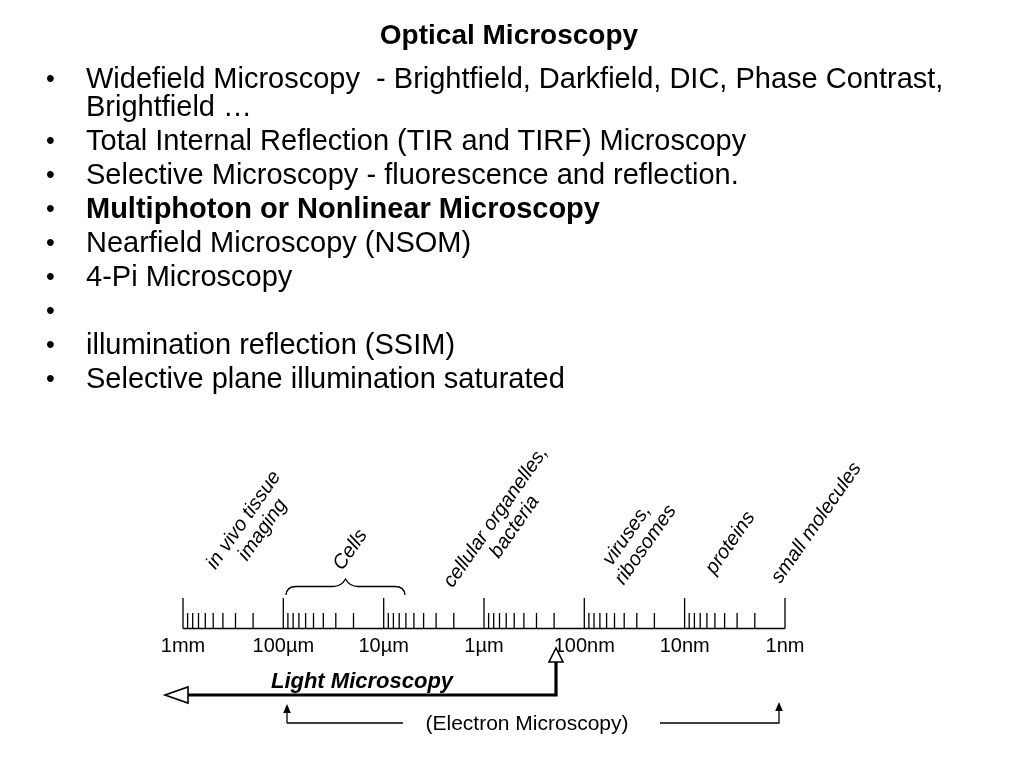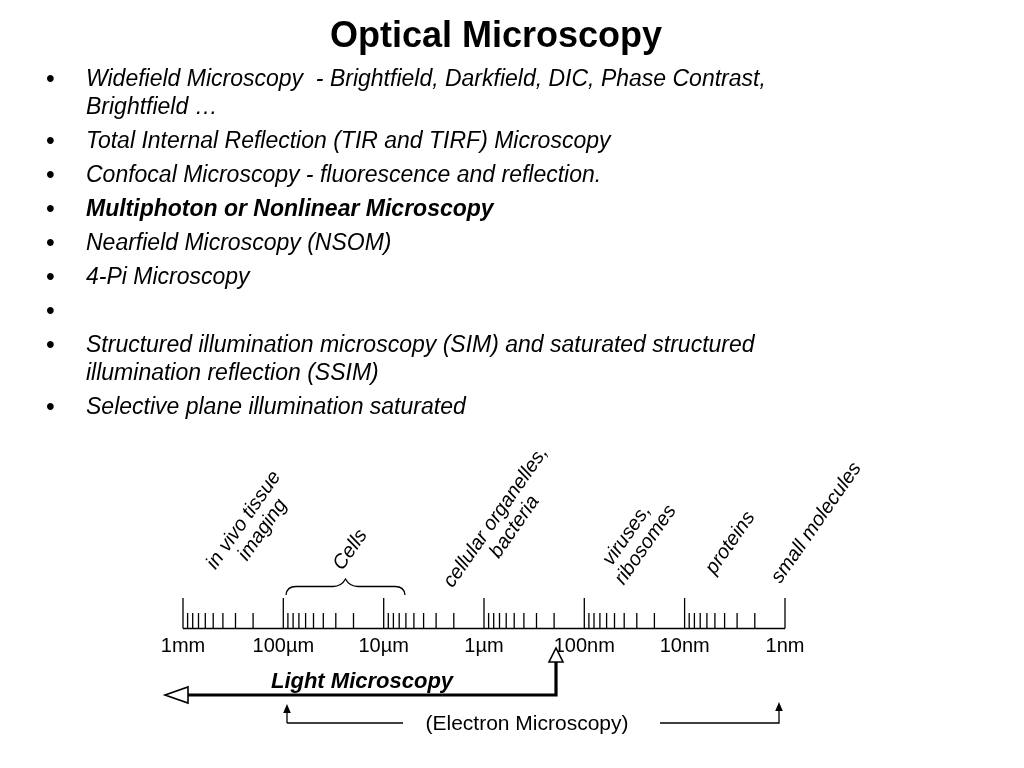--- a/index.html
+++ b/index.html
@@ -1,29 +1,29 @@
 <!DOCTYPE html>
 <html><head>
 <meta charset="utf-8">
 <style>
   html,body{margin:0;padding:0;}
   body{
     width:1024px;height:768px;background:#ffffff;position:relative;overflow:hidden;
     font-family:"Liberation Sans","DejaVu Sans",sans-serif;color:#000;
   }
   .title{
-    position:absolute;top:20px;left:0;width:992px;text-align:center;
-    font-size:36px;font-weight:bold;line-height:30px;
+    position:absolute;top:20px;left:13px;width:992px;text-align:center;
+    font-size:28px;font-weight:bold;line-height:30px;
   }
   .bullets{position:absolute;top:64px;left:44px;width:830px;}
   .bullet{display:flex;margin-bottom:6px;}
   .bullet .marker{
     width:40px;flex:0 0 40px;font-size:25px;line-height:28px;text-align:left;padding-left:2px;
   }
-  .bullet .text{font-size:23px;line-height:28px;font-style:italic;}
+  .bullet .text{font-size:29px;line-height:28px;}
   .bullet .text div{white-space:pre;}
   .bullet.bold .text{font-weight:bold;}
   svg.figure{position:absolute;left:0;top:0;}
   .rot-label{font-size:20px;font-style:italic;fill:#000;}
   .tick-label{font-size:20px;fill:#000;}
   .light-label{font-size:22px;font-weight:bold;font-style:italic;fill:#000;}
   .em-label{font-size:21px;fill:#000;}
 </style>
 </head>
 <body>
@@ -40,21 +40,21 @@
   </div>
   <div class="bullet">
     <span class="marker">•</span>
     <div class="text">
         <div>Total Internal Reflection (TIR and TIRF) Microscopy</div>
       </div>
   </div>
   <div class="bullet">
     <span class="marker">•</span>
     <div class="text">
-        <div>Confocal Microscopy - fluorescence and reflection.</div>
+        <div>Selective Microscopy - fluorescence and reflection.</div>
       </div>
   </div>
   <div class="bullet bold">
     <span class="marker">•</span>
     <div class="text">
         <div>Multiphoton or Nonlinear Microscopy</div>
       </div>
   </div>
   <div class="bullet">
     <span class="marker">•</span>
@@ -67,21 +67,20 @@
     <div class="text">
         <div>4-Pi Microscopy</div>
       </div>
   </div>
   <div class="bullet">
     <span class="marker">•</span>
   </div>
   <div class="bullet">
     <span class="marker">•</span>
     <div class="text">
-      <div>Structured illumination microscopy (SIM) and saturated structured</div>
       <div>illumination reflection (SSIM)</div>
     </div>
   </div>
   <div class="bullet">
     <span class="marker">•</span>
     <div class="text">
         <div>Selective plane illumination saturated</div>
       </div>
   </div>
 </div>

